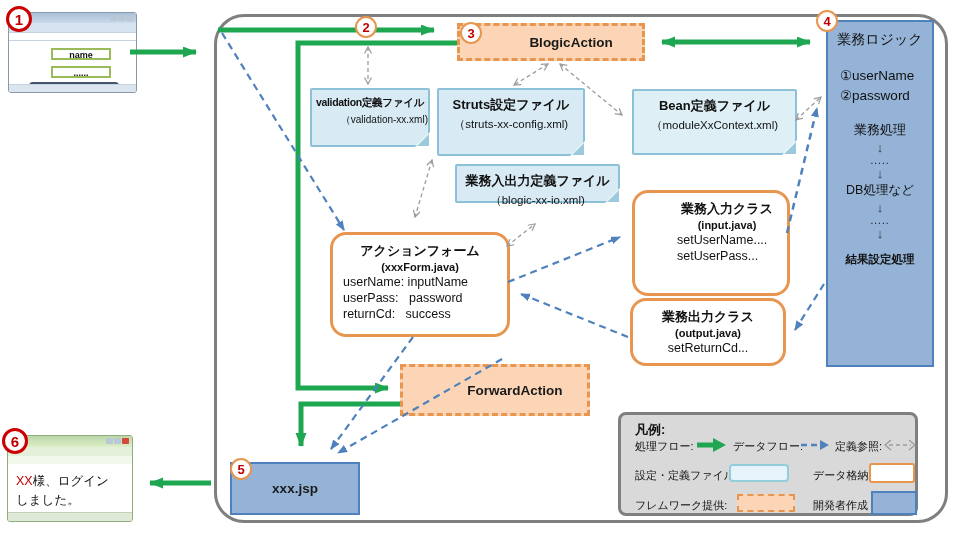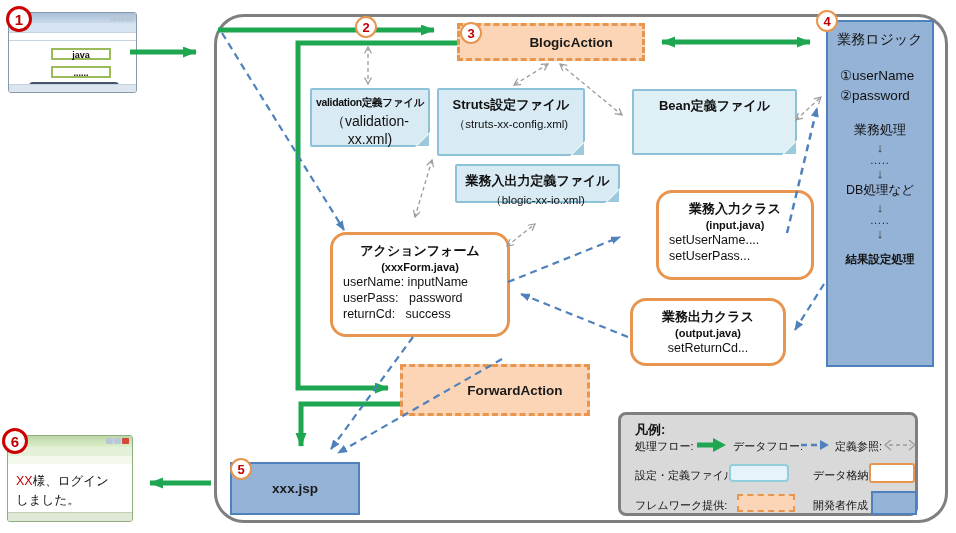--- a/index.html
+++ b/index.html
@@ -72,21 +72,21 @@
 
   <div class="abs browser" style="left:8px;top:12px;width:129px;height:81px;">
     <div class="bar" style="height:10px;background:linear-gradient(#A9C0D8,#C9D9EA);"></div>
     <div class="winbtns" style="right:3px;top:2px;">
         <i></i>
         <i></i>
         <i></i>
       </div>
     <div class="bar" style="height:9px;background:#D6E4F2;"></div>
     <div class="bar" style="height:9px;background:#fff;border-top:1px solid #C5D3E2;border-bottom:1px solid #C5D3E2;box-sizing:border-box;"></div>
-    <div class="field" style="left:42px;top:35px;width:60px;height:12px;">java</div>
+    <div class="field" style="left:42px;top:35px;width:60px;height:12px;">name</div>
     <div class="field" style="left:42px;top:53px;width:60px;height:12px;">......</div>
     <div class="loginbtn" style="left:20px;top:69px;width:90px;height:13px;">ログイン</div>
     <div class="bar abs" style="left:0;bottom:0;height:8px;background:#DCE4EE;border-top:1px solid #C5D3E2;box-sizing:border-box;"></div>
   </div>
 
   <div class="abs browser" style="left:7px;top:435px;width:126px;height:87px;border-color:#8FAE7C;">
     <div class="bar" style="height:11px;background:linear-gradient(#BCD6A8,#DCEFC9);"></div>
     <div class="winbtns" style="right:3px;top:2px;">
         <i></i>
         <i></i>
@@ -105,46 +105,47 @@
   <div class="abs fw" style="left:457px;top:23px;width:188px;height:38px;">
     <div class="fw-label">BlogicAction</div>
   </div>
 
   <div class="abs fw" style="left:400px;top:364px;width:190px;height:52px;">
     <div class="fw-label">ForwardAction</div>
   </div>
 
   <div class="abs note" style="left:310px;top:88px;width:120px;height:59px;">
     <span class="t" style="font-size:10.5px;letter-spacing:-0.3px;white-space:nowrap;">validation定義ファイル</span>
-    <span class="f" style="font-size:14px;">（validation-xx.xml)</span>
+    <span class="f" style="font-size:10px;text-align:right;">（validation-xx.xml)</span>
   </div>
 
   <div class="abs note" style="left:437px;top:88px;width:148px;height:68px;">
     <span class="t">Struts設定ファイル</span>
     <span class="f">（struts-xx-config.xml)</span>
   </div>
 
   <div class="abs note" style="left:632px;top:89px;width:165px;height:66px;background:#DEF0F6;">
     <span class="t">Bean定義ファイル</span>
+    <span class="f">（moduleXxContext.xml)</span>
   </div>
 
   <div class="abs note" style="left:455px;top:164px;width:165px;height:39px;">
     <span class="t">業務入出力定義ファイル</span>
     <span class="f">（blogic-xx-io.xml)</span>
   </div>
 
   <div class="abs store" style="left:330px;top:232px;width:180px;height:105px;">
     <span class="t">アクションフォーム</span>
     <span class="f">(xxxForm.java)</span>
     <span class="ln">userName: inputName</span>
     <span class="ln">userPass:   password</span>
     <span class="ln">returnCd:   success</span>
   </div>
 
-  <div class="abs store" style="left:656px;top:190px;width:158px;height:90px;">
+  <div class="abs store" style="left:632px;top:190px;width:158px;height:106px;padding-left:32px;">
     <span class="t">業務入力クラス</span>
     <span class="f">(input.java)</span>
     <span class="ln">setUserName....</span>
     <span class="ln">setUserPass...</span>
   </div>
 
   <div class="abs store" style="left:630px;top:298px;width:156px;height:68px;">
     <span class="t">業務出力クラス</span>
     <span class="f">(output.java)</span>
     <span class="ln" style="text-align:center;margin-left:0;">setReturnCd...</span>

